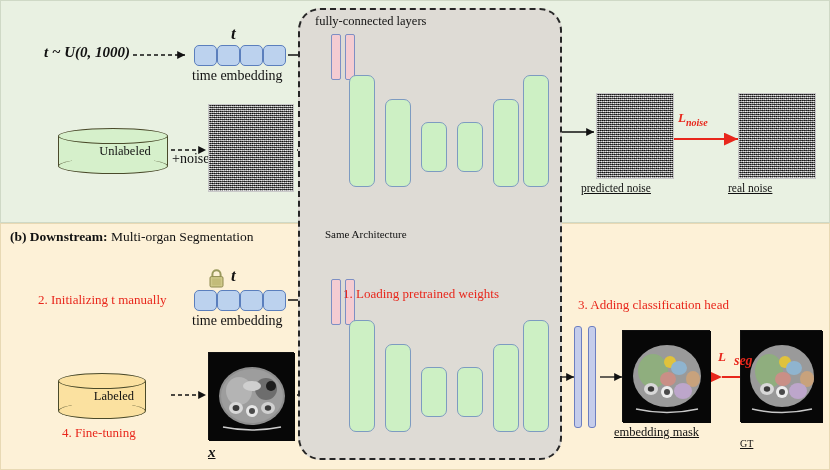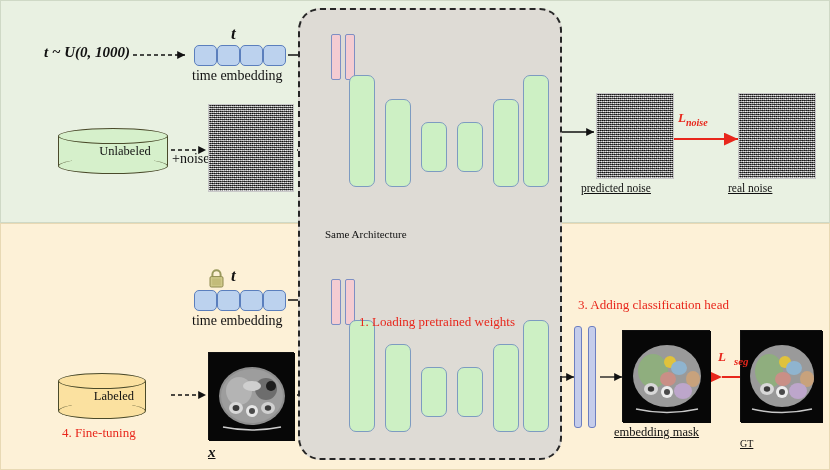--- a/index.html
+++ b/index.html
@@ -178,22 +178,26 @@
     <g stroke="#e8271c" stroke-width="2" fill="none">
       <path d="M674,139 L738,139" marker-start="url(#ahred-s)" marker-end="url(#ahred-e)"></path>
       <path d="M722,377 L760,377" marker-start="url(#ahred-s)" marker-end="url(#ahred-e)"></path>
     </g>
 
     <g>
       <path d="M413,200 L443,200 L443,243 L455,243 L428,272 L401,243 L413,243 Z" fill="url(#bigarrow)" stroke="#2f5f9e" stroke-width="1"></path>
     </g>
   </svg>
 
+  <div class="panel-title" id="title-downstream">
+    <b>(b) Downstream:</b><span> Multi-organ Segmentation</span>
+  </div>
 
   <div id="arch-box"></div>
+  <div id="arch-label">fully-connected layers</div>
   <div id="same-arch-label">Same Architecture</div>
 
   <div class="pinkbar" style="left:331px;top:34px;width:10px;height:46px;"></div>
   <div class="pinkbar" style="left:345px;top:34px;width:10px;height:46px;"></div>
 
   <div class="gblock" style="left:349px;top:75px;width:26px;height:112px;"></div>
   <div class="gblock" style="left:385px;top:99px;width:26px;height:88px;"></div>
   <div class="gblock" style="left:421px;top:122px;width:26px;height:50px;"></div>
   <div class="gblock" style="left:457px;top:122px;width:26px;height:50px;"></div>
   <div class="gblock" style="left:493px;top:99px;width:26px;height:88px;"></div>
@@ -314,20 +318,21 @@
       <ellipse cx="26" cy="58" rx="3.2" ry="2.8" fill="#3a3a3a"></ellipse>
       <ellipse cx="57" cy="60" rx="9" ry="8" fill="#bda6cb"></ellipse>
       <ellipse cx="41" cy="61" rx="6" ry="6" fill="#ededed"></ellipse>
       <ellipse cx="41" cy="61" rx="3" ry="3" fill="#4a4a4a"></ellipse>
       <path d="M11,78 Q41,85 71,78" stroke="#c8c8c8" stroke-width="1.5" fill="none"></path>
     </svg>
   </div>
   <div class="imglabel" style="left:740px;top:438px;width:82px;font-size:10px;">GT</div>
 
   <div class="lossbl" style="left:718px;top:349px;">
-    <span>L<sub style="font-size:11px;padding-left:8px;">seg</sub></span>
-  </div>
-
-  <div class="redlbl" style="left:359px;top:286px;margin-top:28px;">1. Loading pretrained weights</div>
+    <span>L<sub style="font-size:14px;padding-left:8px;">seg</sub></span>
+  </div>
+
+  <div class="redlbl" style="left:38px;top:292px;">2. Initializing t manually</div>
+  <div class="redlbl" style="left:343px;top:286px;">1. Loading pretrained weights</div>
   <div class="redlbl" style="left:578px;top:297px;">3. Adding classification head</div>
   <div class="redlbl" style="left:62px;top:425px;">4. Fine-tuning</div>
 
 </div>
 
 </body></html>

